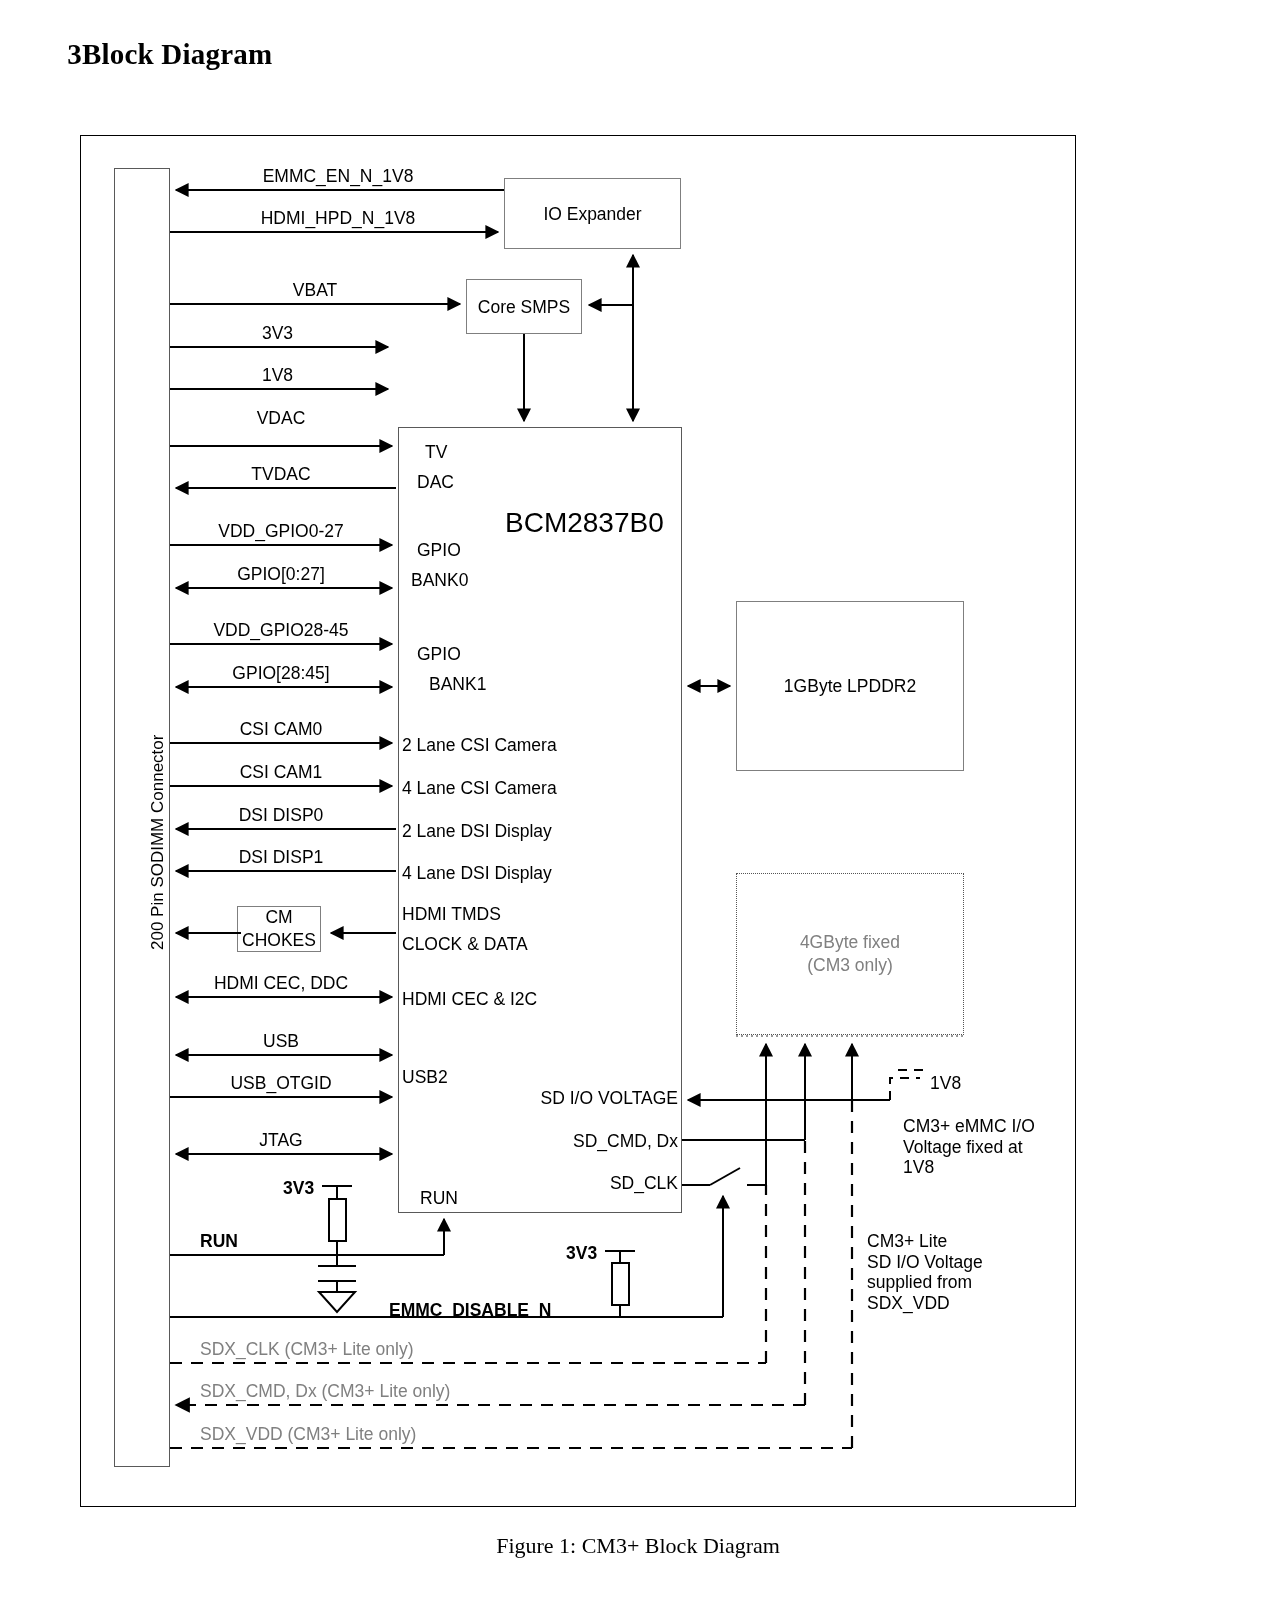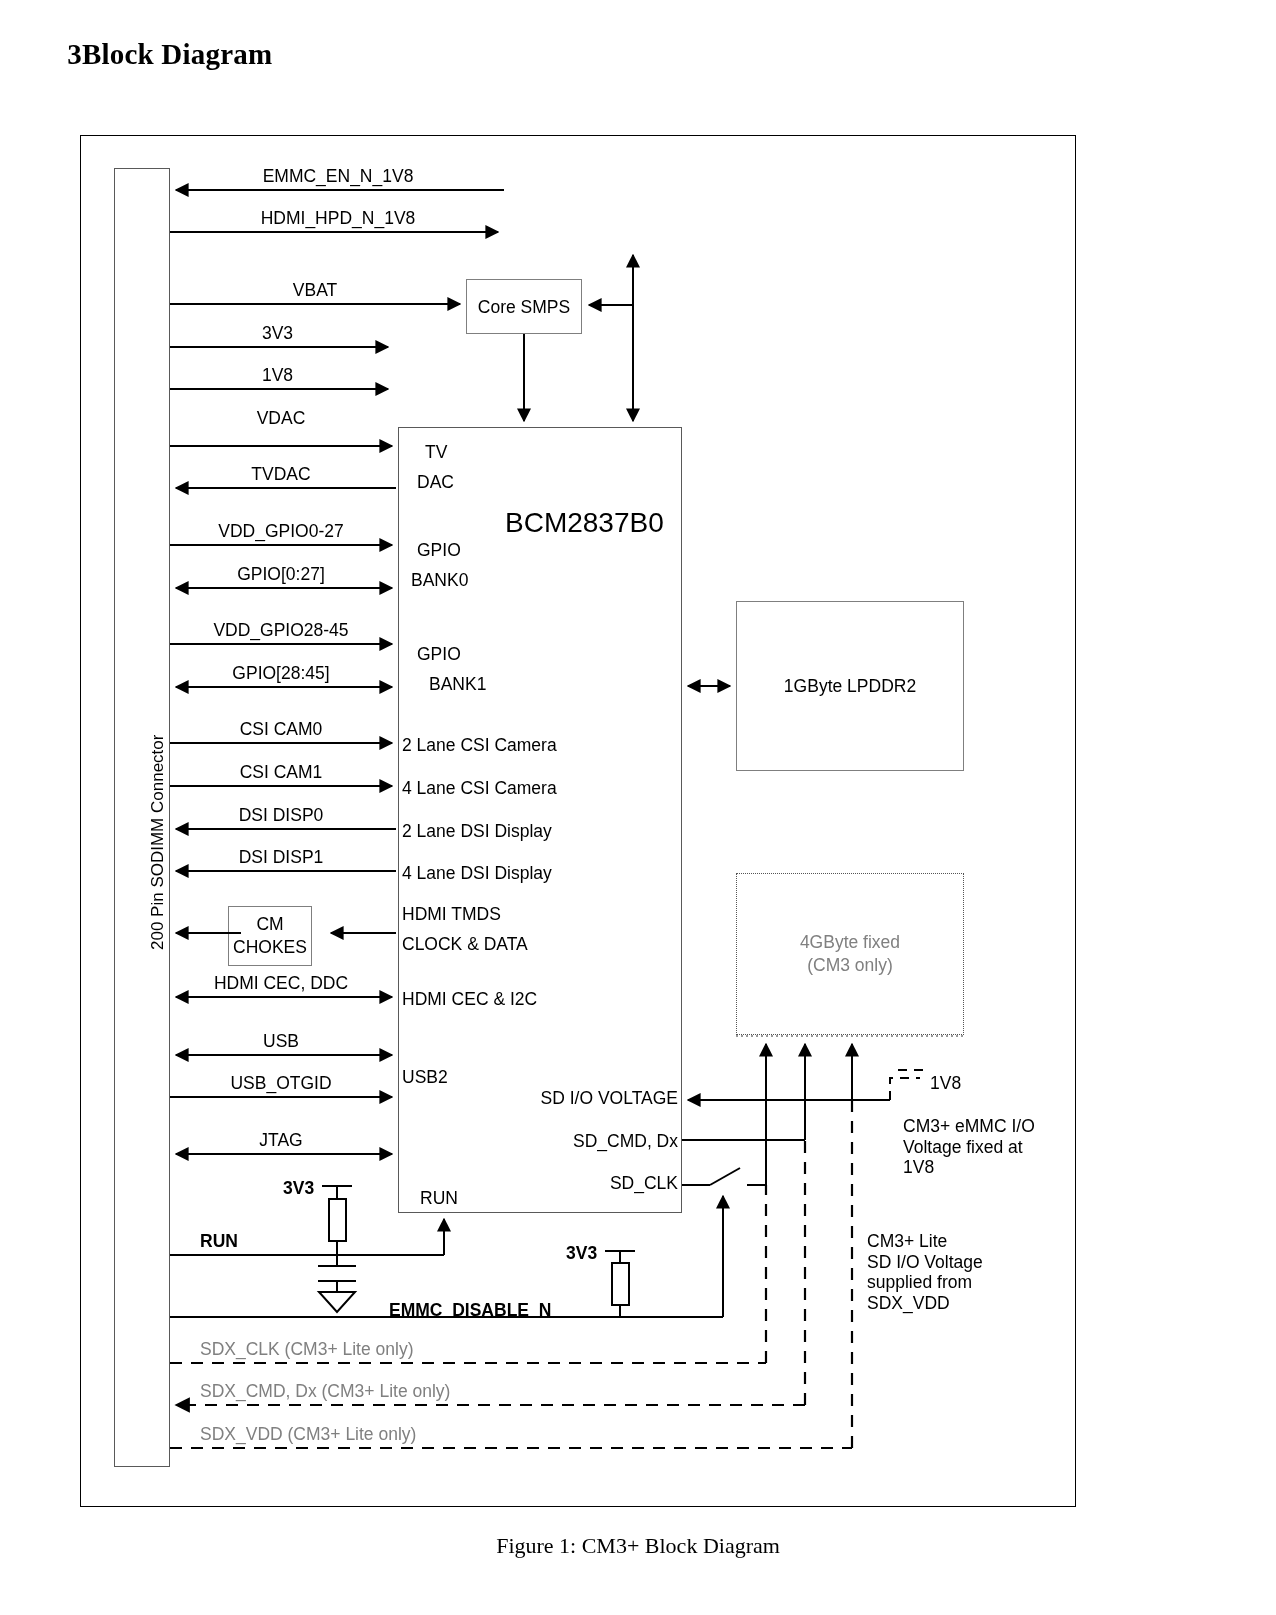--- a/index.html
+++ b/index.html
@@ -72,40 +72,43 @@
 
   <div class="sec-head">
     <span class="num">3</span><span>Block Diagram</span>
   </div>
 
   <div class="frame"></div>
 
   <div class="box dark" style="left:114px;top:168px;width:56px;height:1299px;"></div>
   <div class="vert" style="left:148px;top:950px;">200 Pin SODIMM Connector</div>
 
+  <div class="box" style="left:504px;top:178px;width:177px;height:71px;">
+    <div class="box-txt">IO Expander</div>
+  </div>
 
   <div class="box" style="left:466px;top:279px;width:116px;height:55px;">
     <div class="box-txt">Core SMPS</div>
   </div>
 
   <div class="box dark" style="left:398px;top:427px;width:284px;height:786px;"></div>
   <div class="lbl big" style="left:505px;top:506px;">BCM2837B0</div>
 
   <div class="box" style="left:736px;top:601px;width:228px;height:170px;">
     <div class="box-txt">1GByte LPDDR2</div>
   </div>
 
   <div class="box dotted" style="left:736px;top:873px;width:228px;height:162px;">
     <div class="box-txt gray">
       <span>4GByte fixed</span><br>
       <span>(CM3 only)</span>
     </div>
   </div>
 
-  <div class="box" style="left:228px;top:906px;width:84px;height:60px;">
+  <div class="box" style="left:237px;top:906px;width:84px;height:46px;">
     <div class="box-txt small">
       <span>CM</span><br>
       <span>CHOKES</span>
     </div>
   </div>
 
   <div class="lbl" style="left:425px;top:442px;">TV</div>
   <div class="lbl" style="left:417px;top:472px;">DAC</div>
   <div class="lbl" style="left:417px;top:540px;">GPIO</div>
   <div class="lbl" style="left:411px;top:570px;">BANK0</div>

